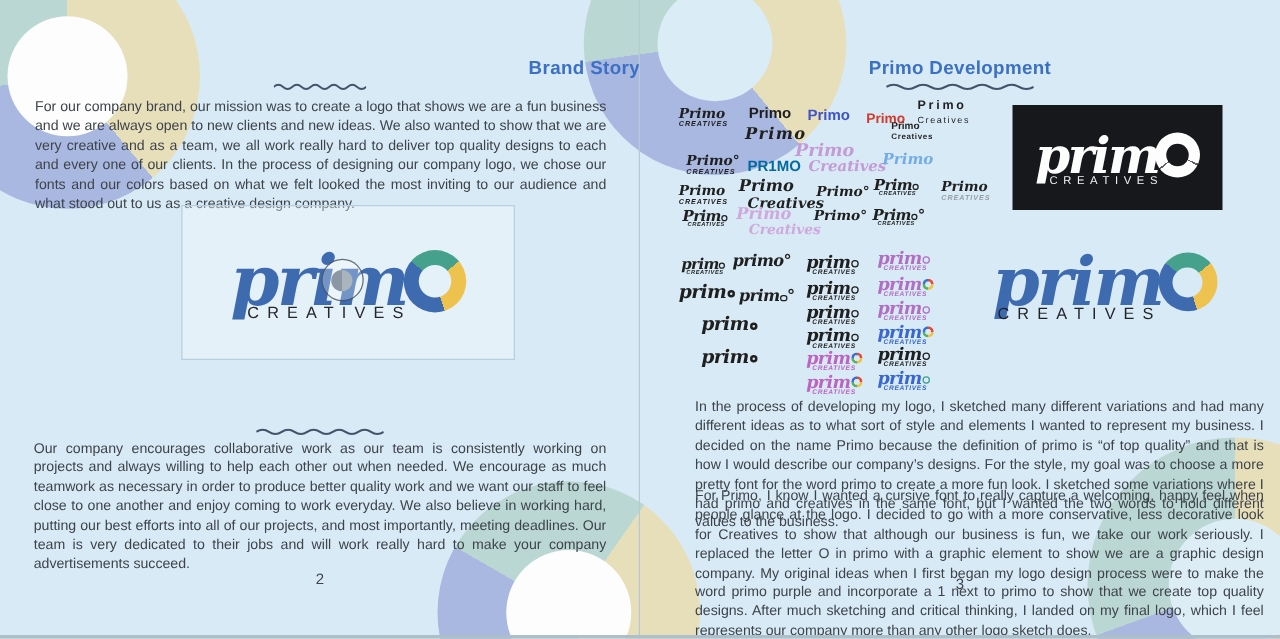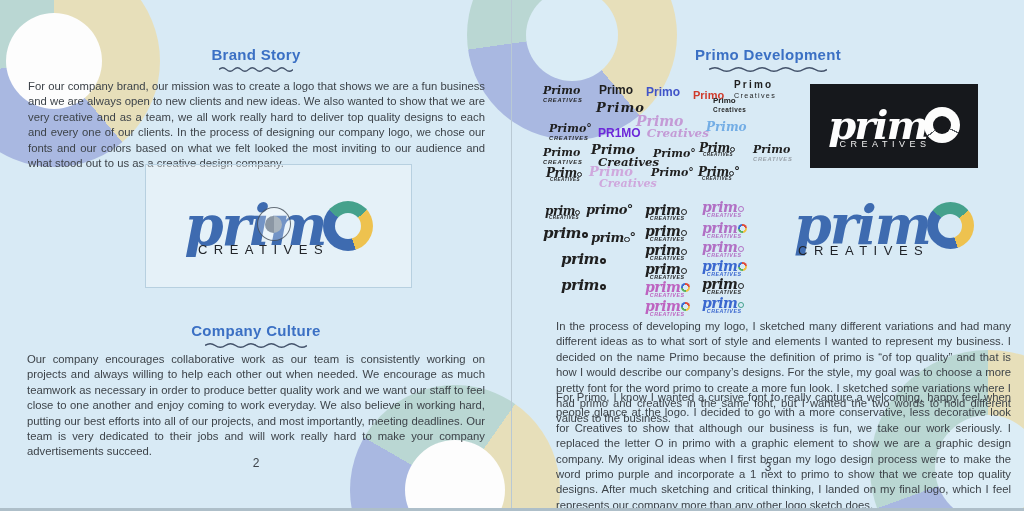--- a/index.html
+++ b/index.html
@@ -116,32 +116,31 @@
       <span class="hole"></span>
     </div>
   <div class="deco deco3">
       <span class="hole"></span>
     </div>
   <div class="deco deco4">
       <span class="hole"></span>
     </div>
 
   <div class="page page-left">
-    <div class="heading" style="top:46px;">Brand Story</div>
+    <div class="heading" style="top:46px;text-align:right;">Brand Story</div>
     <svg class="wave" style="top:66px; width:74px;" viewBox="0 0 80 6" preserveAspectRatio="none">
       <path d="M0 3 Q4 0 8 3 T16 3 T24 3 T32 3 T40 3 T48 3 T56 3 T64 3 T72 3 T80 3" stroke="#44536b" stroke-width="1.3" fill="none"></path>
     </svg>
     <div class="body-text" style="left:28px; top:79px; width:457px;">For our company brand, our mission was to create a logo that shows we are a fun business and we are always open to new clients and new ideas.  We also wanted to show that we are very creative and as a team, we all work really hard to deliver top quality designs to each and every one of our clients.  In the process of designing our company logo, we chose our fonts and our colors based on what we felt looked the most inviting to our audience and what stood out to us as a creative design company.</div>
 
     <div class="plogo logo-box">
       <div class="word"><span>prim</span><span class="o"><i></i></span></div>
       <span class="sub">CREATIVES</span>
     </div>
 
-    <div class="heading" style="top:322px;">Company Culture</div>
     <svg class="wave" style="top:342px; width:102px;" viewBox="0 0 80 6" preserveAspectRatio="none">
       <path d="M0 3 Q4 0 8 3 T16 3 T24 3 T32 3 T40 3 T48 3 T56 3 T64 3 T72 3 T80 3" stroke="#44536b" stroke-width="1.3" fill="none"></path>
     </svg>
     <div class="body-text" style="left:27px; top:352px; width:458px;">Our company encourages collaborative work as our team is consistently working on projects and always willing to help each other out when needed.  We encourage as much teamwork as necessary in order to produce better quality work and we want our staff to feel close to one another and enjoy coming to work everyday.  We also believe in working hard, putting our best efforts into all of our projects, and most importantly, meeting deadlines.  Our team is very dedicated to their jobs and will work really hard to make your company advertisements succeed.</div>
 
     <div class="page-num" style="top:456px;">2</div>
   </div>
 
   <div class="page page-right">
     <div class="heading" style="top:46px;">Primo Development</div>
@@ -151,21 +150,21 @@
 
     <div class="sketch-board">
         <div class="sk sk-serif-it" style="left: 31px; top: 85px; font-size: 11px;"><span>Primo</span><span class="sk-sub">CREATIVES</span></div>
         <div class="sk sk-bold" style="left: 87px; top: 84px; font-size: 12px;"><span>Primo</span></div>
         <div class="sk sk-bold" style="left: 134px; top: 86px; color: rgb(64, 84, 200); font-size: 12px;"><span>Primo</span></div>
         <div class="sk sk-bold" style="left: 181px; top: 90px; color: rgb(207, 58, 43); font-size: 11px;"><span>Primo</span></div>
         <div class="sk sk-spaced" style="left: 222px; top: 80px; font-size: 10px;"><span>Primo</span><span class="sk-sub">Creatives</span></div>
         <div class="sk sk-fancy" style="left: 84px; top: 101px; font-size: 13px;"><span>Primo</span></div>
         <div class="sk sk-tiny" style="left: 201px; top: 97px; font-size: 8px;"><span>Primo</span><span class="sk-sub">Creatives</span></div>
         <div class="sk sk-serif-it" style="left: 37px; top: 123px; font-size: 11px;"><span>Primo°</span><span class="sk-sub">CREATIVES</span></div>
-        <div class="sk sk-bold" style="left: 86px; top: 127px; color: #6d28d9; font-size: 12px;"><span>PR1MO</span></div>
+        <div class="sk sk-bold" style="left: 86px; top: 127px; color: #0369a1; font-size: 12px;"><span>PR1MO</span></div>
         <div class="sk sk-cursive" style="left: 124px; top: 114px; color: rgb(196, 155, 214); font-size: 14px;"><span>Primo</span><span class="sk-sub">Creatives</span></div>
         <div class="sk sk-serif-it" style="left: 194px; top: 121px; color: rgb(115, 173, 229); font-size: 12px;"><span>Primo</span></div>
         <div class="sk sk-serif-it" style="left: 31px; top: 147px; font-size: 11px;"><span>Primo</span><span class="sk-sub">CREATIVES</span></div>
         <div class="sk sk-serif-two" style="left: 79px; top: 143px; font-size: 13px;"><span>Primo</span><span class="sk-sub">Creatives</span></div>
         <div class="sk sk-serif-it" style="left: 141px; top: 148px; font-size: 11px;"><span>Primo°</span></div>
         <div class="sk sk-script-donut" style="left: 187px; top: 142px; font-size: 12px;"><span>Prim</span><span class="sk-o" style="border-color: rgb(31, 31, 31);"></span><span class="sk-sub">CREATIVES</span></div>
         <div class="sk sk-serif-it" style="left: 241px; top: 144px; font-size: 11px;"><span>Primo</span><span class="sk-sub" style="color: rgb(152, 160, 168);">CREATIVES</span></div>
         <div class="sk sk-script-donut" style="left: 34px; top: 167px; font-size: 12px;"><span>Prim</span><span class="sk-o" style="border-color: rgb(31, 31, 31);"></span><span class="sk-sub">CREATIVES</span></div>
         <div class="sk sk-cursive" style="left: 77px; top: 165px; color: rgb(207, 168, 221); font-size: 13px;"><span>Primo</span><span class="sk-sub">Creatives</span></div>
         <div class="sk sk-serif-it" style="left: 139px; top: 167px; font-size: 11px;"><span>Primo°</span></div>

